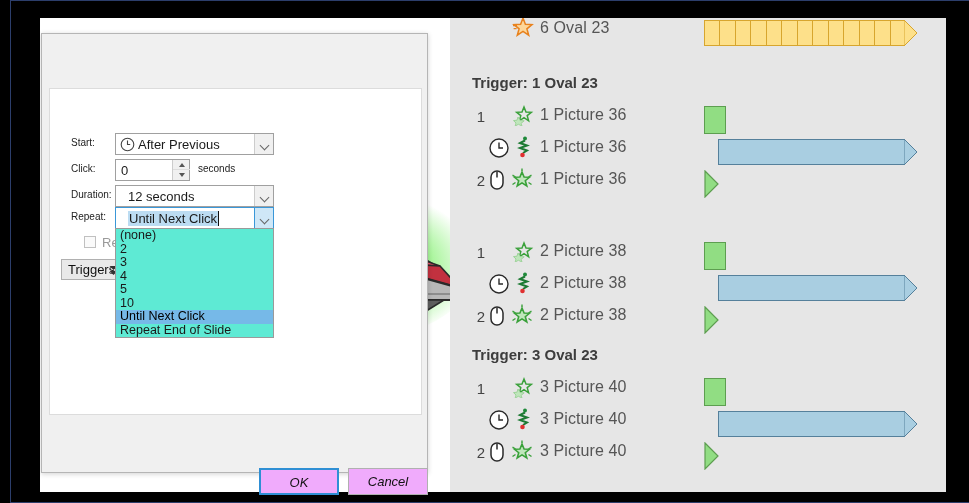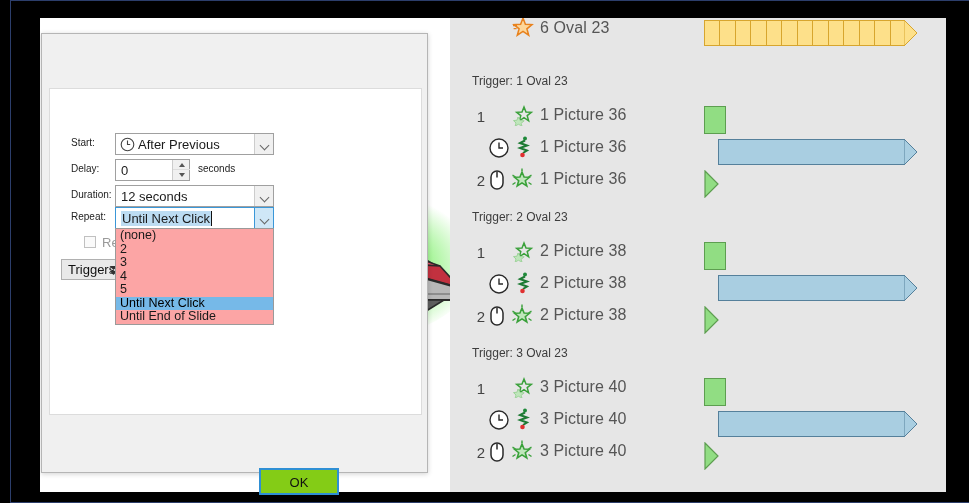--- a/index.html
+++ b/index.html
@@ -30,21 +30,21 @@
   .row-num {
     position: absolute; left: 24px; top: 7px; width: 14px;
     font-size: 15px; color: #444; text-align: center;
   }
   .row-label {
     position: absolute; top: 5px; font-size: 16px; color: #555;
     white-space: nowrap; letter-spacing: .1px;
   }
   .trigger-head {
     position: absolute; left: 22px; top: 6px;
-    font-size: 12px; font-weight: normal; color: #3d3d3d;
+    font-size: 15px; font-weight: bold; color: #3d3d3d;
     white-space: nowrap;
     text-align: center;
   }
   .ic { position: absolute; top: 4px; }
 
   
   .bar-green {
     position: absolute; width: 22px; height: 28px;
     background: #91dd83; border: 1px solid #5d9e50;
   }
@@ -110,21 +110,21 @@
   }
   .fld-label {
     position: absolute; font-size: 10px; color: #222; white-space: nowrap;
   }
 
   .combo {
     position: absolute; height: 22px; background: #fff;
     border: 1px solid #a0a0a0;
   }
   .combo .val {
-    position: absolute; left: 5px; top: 3px; font-size: 13px; color: #1a1a1a;
+    position: absolute; left: 12px; top: 3px; font-size: 13px; color: #1a1a1a;
     white-space: nowrap;
   }
   .combo .arrow {
     position: absolute; right: 0; top: 0; width: 19px; height: 20px;
     background: #f0f0f0; border-left: 1px solid #ccc;
   }
   .combo .arrow::after {
     content: ""; position: absolute; left: 6px; top: 8px;
     width: 6px; height: 6px; border-right: 1.5px solid #666;
     border-bottom: 1.5px solid #666; transform: rotate(45deg);
@@ -145,21 +145,21 @@
   .spin .btns .up { top: 0; border-bottom: 1px solid #ddd; }
   .spin .btns .dn { top: 10px; }
   .spin .btns span::after {
     content: ""; position: absolute; left: 5.5px; top: 3px;
     border-left: 3.5px solid transparent; border-right: 3.5px solid transparent;
   }
   .spin .btns .up::after { border-bottom: 4px solid #555; }
   .spin .btns .dn::after { border-top: 4px solid #555; }
 
   #dropdown-list {
-    position: absolute; background: #fca5a5; border: 1px solid #9a9a9a;
+    position: absolute; background: #5eead4; border: 1px solid #9a9a9a;
     z-index: 30;
   }
   #dropdown-list .opt {
     height: 13.5px; padding-left: 4px; font-size: 12.5px; color: #1a1a1a;
     line-height: 13.5px; white-space: nowrap;
   }
   #dropdown-list .opt.sel { background: #76b9e8; color: #000; }
 
   .chk { position: absolute; font-size: 13px; color: #9a9a9a; white-space: nowrap; }
   .chk .box {
@@ -172,22 +172,22 @@
     position: absolute; left: 43px; top: 222px; height: 21px; padding: 0 6px;
     background: #e9e9e9; border: 1px solid #b0b0b0;
     font-size: 13px; color: #111; line-height: 20px; white-space: nowrap;
   }
   #triggers-btn .dbl {
     position: absolute; right: 4px; top: 5px; width: 9px; height: 11px;
   }
 
   .dlg-btn {
     position: absolute; top: 434px; width: 80px; height: 27px;
-    background: #84cc16; border: 1px solid #b0b0b0;
-    font-size: 13px; color: #111; text-align: center; line-height: 25px;
+    background: #f0abfc; border: 1px solid #b0b0b0;
+    font-size: 13px; color: #111; text-align: center; line-height: 25px; font-style: italic;
   }
   .dlg-btn.primary { border: 2px solid #2f8fd4; }
 
   .zz { position: absolute; }
 </style>
 </head>
 <body>
 
 <div id="root">
 
@@ -331,23 +331,20 @@
           <path d="M12 4 L14.1 9 L19.5 9.3 L15.3 12.7 L16.8 18 L12 14.9 L7.2 18 L8.7 12.7 L4.5 9.3 L9.9 9 Z" fill="#bfe6bb" stroke="#3aa13a" stroke-width="1.6"></path>
           <path d="M2.5 7 L5.5 9 M2.5 16.5 L5.5 14.5 M21.5 7 L18.5 9 M21.5 16.5 L18.5 14.5 M12 0.5 L12 3" stroke="#3aa13a" stroke-width="1.4"></path>
         </svg>
       </span>
       <span class="row-label" style="left:90px;">1 Picture 36</span>
       <svg class="bar-tri" style="left:254px;top:5px;" viewBox="0 0 15 28">
         <path d="M1 1 L14 14 L1 27 Z" fill="#91dd83" stroke="#5d9e50" stroke-width="1.2"></path>
       </svg>
     </div>
 
-    <div class="anim-row" style="top:186px;">
-      <span class="trigger-head">Trigger: 2 Oval 23</span>
-    </div>
 
     <div class="anim-row" style="top:219px;">
       <span class="row-num">1</span>
       <span class="ic" style="left:62px;top:3px;">
         <svg width="22" height="22" viewBox="0 0 22 22">
           <path d="M12 3 L14 8 L19.3 8.3 L15.2 11.6 L16.6 16.8 L12 13.7 L7.4 16.8 L8.8 11.6 L4.7 8.3 L10 8 Z" fill="none" stroke="#3aa13a" stroke-width="1.5"></path>
           <path d="M6 13 L8.2 16.6 L12.2 16.8 L9 19.4 L10 22 L6.4 20.3 L3.2 22 L4 19 L1.5 16.6 L5 16.2 Z" fill="#bfe6bb" stroke="#9ed39a" stroke-width="1"></path>
         </svg>
       </span>
       <span class="row-label" style="left:90px;">2 Picture 38</span>
@@ -471,21 +468,21 @@
           <svg width="15" height="15" viewBox="0 0 15 15">
             <circle cx="7.5" cy="7.5" r="6.3" fill="#fff" stroke="#444" stroke-width="1.1"></circle>
             <path d="M7.5 3.6 L7.5 7.5 L10.2 7.5" fill="none" stroke="#444" stroke-width="1.1"></path>
           </svg>
         </span>
         <span class="val" style="left:22px;">After Previous</span>
         <span class="arrow"></span>
       </div>
 
       <span class="fld-label" style="left:21px;top:74px;">
-        <span>Delay:</span>
+        <span>Click:</span>
       </span>
       <div class="spin" style="left:65px;top:70px;width:75px;">
         <span class="val">0</span>
         <span class="btns">
           <span class="up"></span>
           <span class="dn"></span>
         </span>
       </div>
       <span class="fld-label" style="left:148px;top:74px;">seconds</span>
 
@@ -517,22 +514,24 @@
           <path d="M0.5 6 L8.5 6 L4.5 10 Z" fill="#333"></path>
         </svg>
       </div>
 
       <div id="dropdown-list" style="left:65px;top:139px;width:159px;">
         <div class="opt">(none)</div>
         <div class="opt">2</div>
         <div class="opt">3</div>
         <div class="opt">4</div>
         <div class="opt">5</div>
+        <div class="opt">10</div>
         <div class="opt sel">Until Next Click</div>
-        <div class="opt">Until End of Slide</div>
+        <div class="opt">Repeat End of Slide</div>
       </div>
     </div>
 
     <div class="dlg-btn primary" style="left:217px;">OK</div>
+    <div class="dlg-btn" style="left:306px;">Cancel</div>
   </div>
 
   <div class="frame-line"></div>
 </div>
 
 </body></html>

